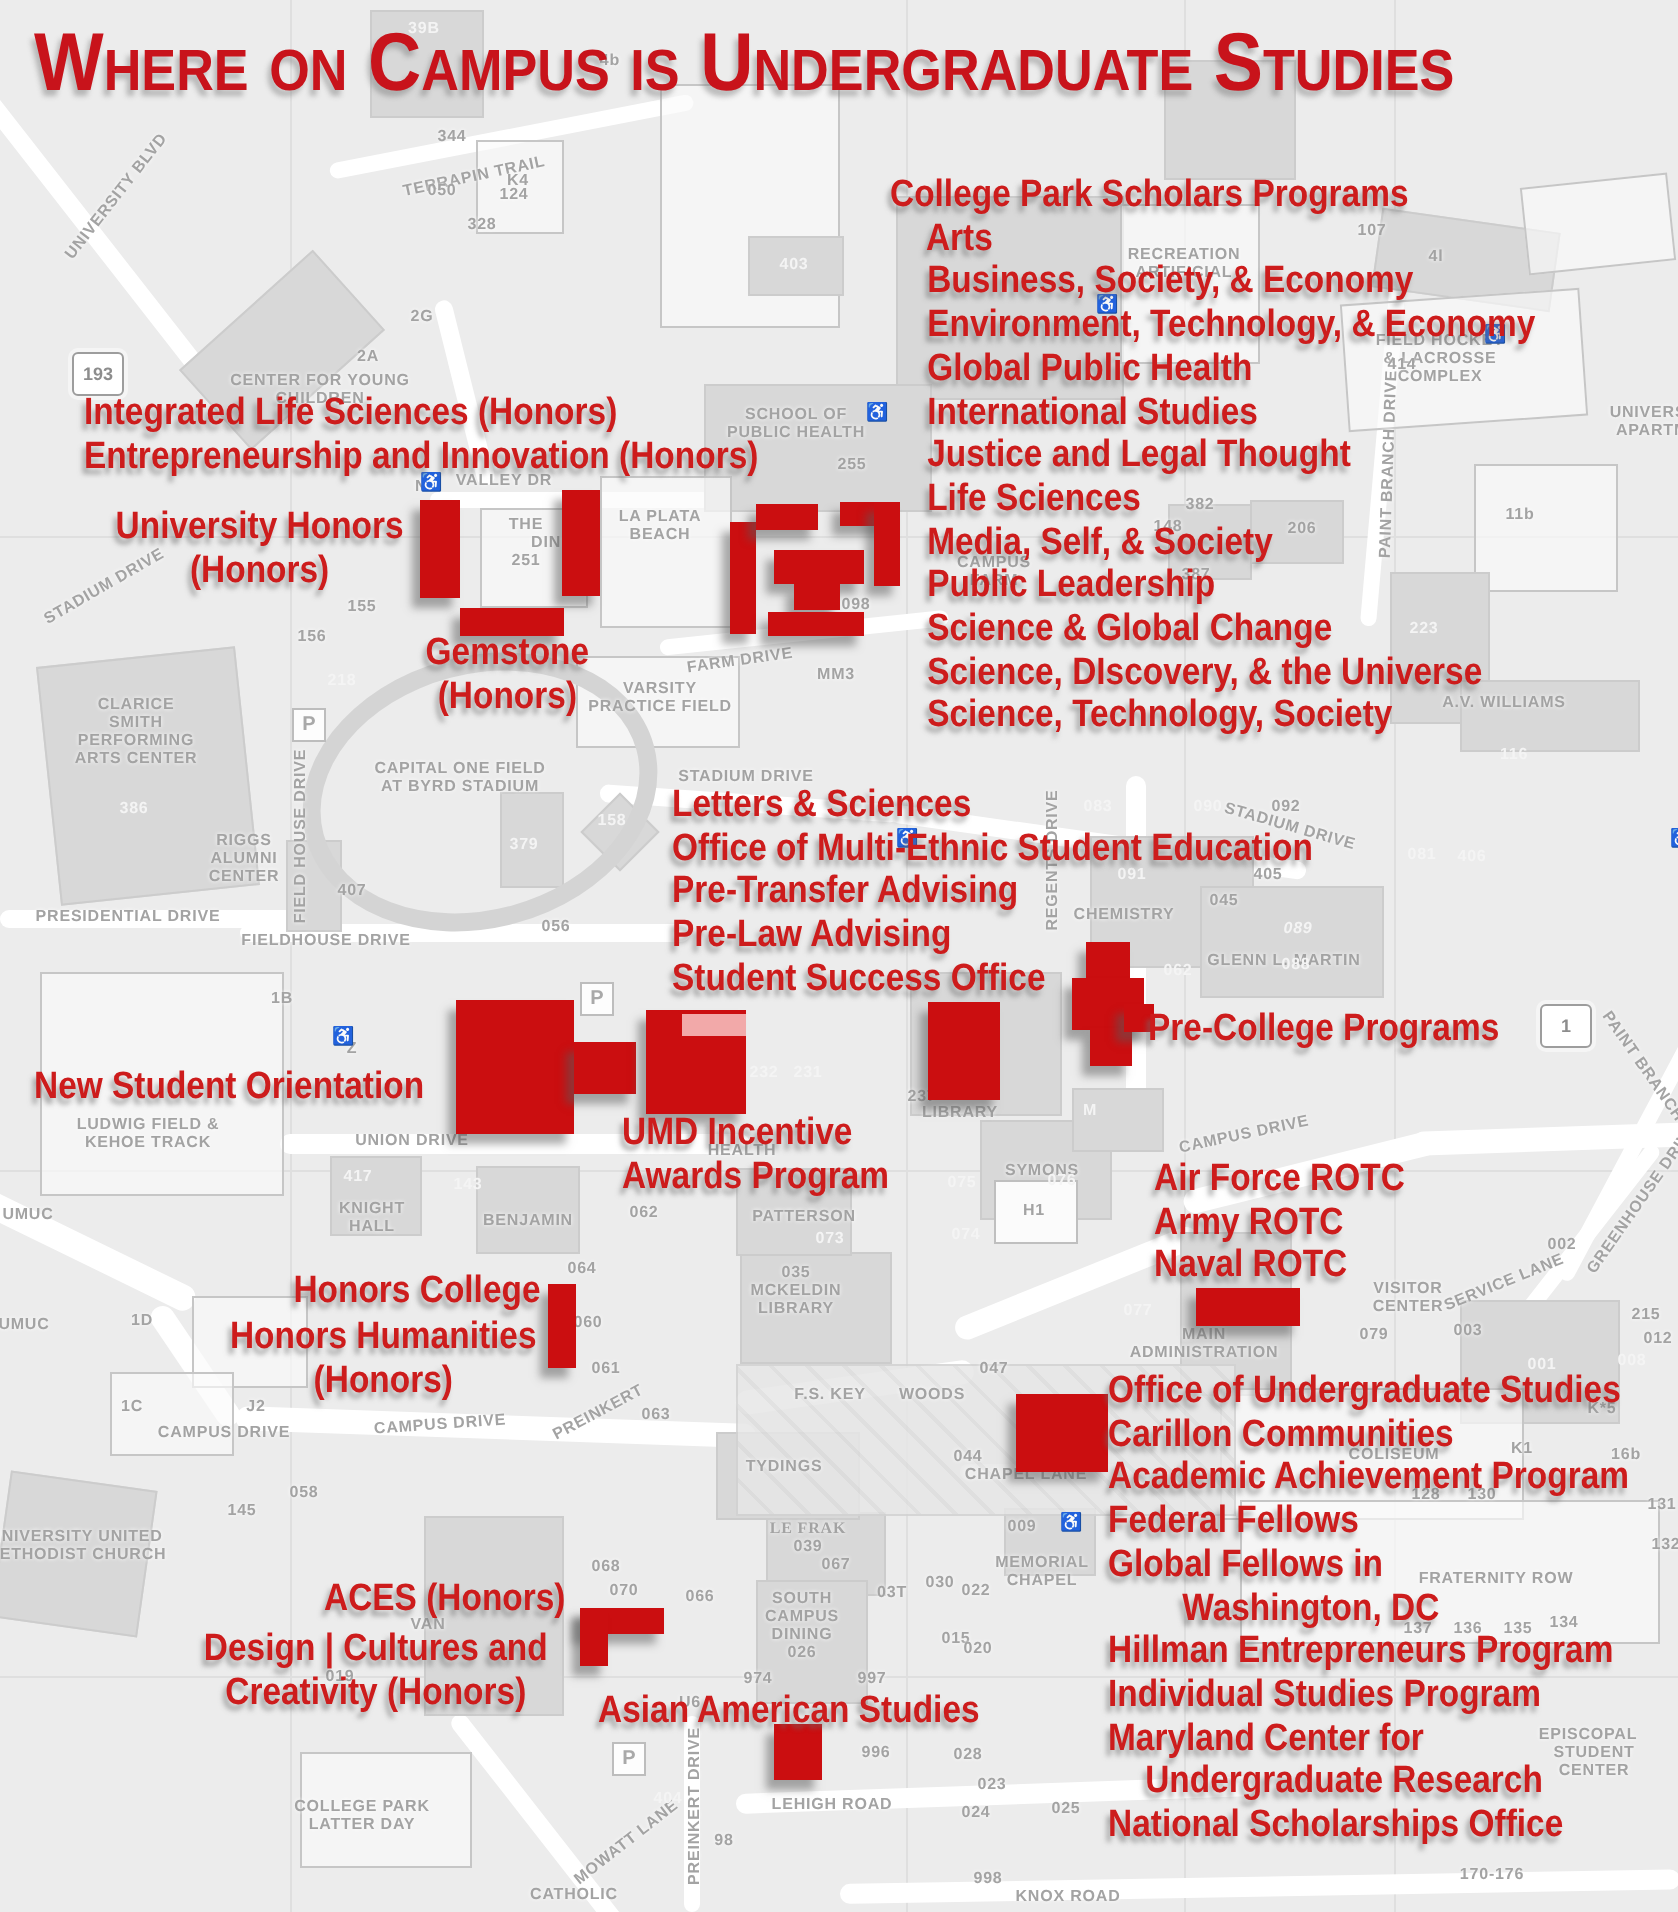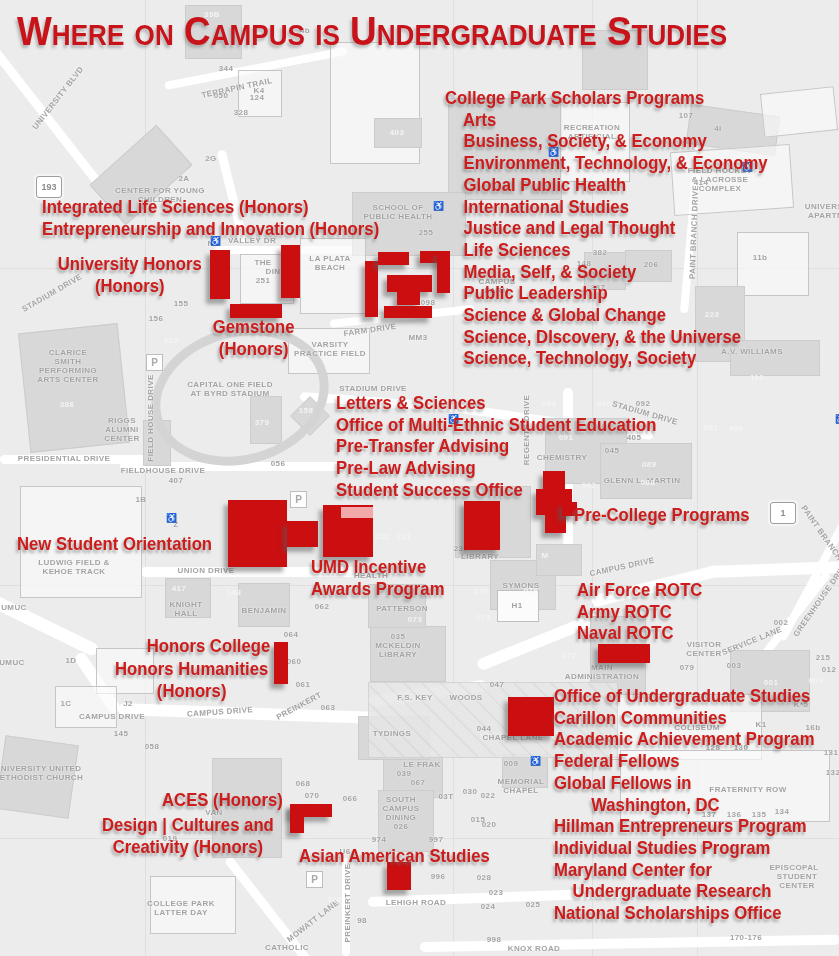--- a/index.html
+++ b/index.html
@@ -187,21 +187,21 @@
     <div class="glabel" style="left: 704px; top: 653px; transform: translate(-50%, -50%) rotate(0deg);">CENTER</div>
     <div class="glabel" style="left: 752px; top: 641px; transform: translate(-50%, -50%) rotate(-22deg);">SERVICE LANE</div>
     <div class="glabel" style="left: 821px; top: 599px; transform: translate(-50%, -50%) rotate(-55deg);">GREENHOUSE DRIVE</div>
     <div class="glabel" style="left: 415px; top: 697px; transform: translate(-50%, -50%) rotate(0deg);">F.S. KEY</div>
     <div class="glabel" style="left: 466px; top: 697px; transform: translate(-50%, -50%) rotate(0deg); text-align: right;">WOODS</div>
     <div class="glabel" style="left: 521px; top: 781px; transform: translate(-50%, -50%) rotate(0deg);">MEMORIAL</div>
     <div class="glabel" style="left: 521px; top: 790px; transform: translate(-50%, -50%) rotate(0deg);">CHAPEL</div>
     <div class="glabel" style="left: 513px; top: 737px; transform: translate(-50%, -50%) rotate(0deg);">CHAPEL LANE</div>
     <div class="glabel" style="left: 697px; top: 727px; transform: translate(-50%, -50%) rotate(0deg);">COLISEUM</div>
     <div class="glabel" style="left: 748px; top: 789px; transform: translate(-50%, -50%) rotate(0deg);">FRATERNITY ROW</div>
-    <div class="glabel" style="left: 422px; top: 764px; transform: translate(-50%, -50%) rotate(0deg);">LE FRAK</div>
+    <div class="glabel" style="left: 404px; top: 764px; transform: translate(-50%, -50%) rotate(0deg); font-family: Liberation Serif, serif;">LE FRAK</div>
     <div class="glabel" style="left: 404px; top: 773px; transform: translate(-50%, -50%) rotate(0deg);">039</div>
     <div class="glabel" style="left: 401px; top: 799px; transform: translate(-50%, -50%) rotate(0deg);">SOUTH</div>
     <div class="glabel" style="left: 401px; top: 808px; transform: translate(-50%, -50%) rotate(0deg);">CAMPUS</div>
     <div class="glabel" style="left: 401px; top: 817px; transform: translate(-50%, -50%) rotate(0deg);">DINING</div>
     <div class="glabel" style="left: 401px; top: 826px; transform: translate(-50%, -50%) rotate(0deg);">026</div>
     <div class="glabel" style="left: 794px; top: 867px; transform: translate(-50%, -50%) rotate(0deg);">EPISCOPAL</div>
     <div class="glabel" style="left: 797px; top: 876px; transform: translate(-50%, -50%) rotate(0deg);">STUDENT</div>
     <div class="glabel" style="left: 797px; top: 885px; transform: translate(-50%, -50%) rotate(0deg);">CENTER</div>
     <div class="glabel" style="left: 416px; top: 902px; transform: translate(-50%, -50%) rotate(0deg);">LEHIGH ROAD</div>
     <div class="glabel" style="left: 534px; top: 948px; transform: translate(-50%, -50%) rotate(0deg);">KNOX ROAD</div>
@@ -243,21 +243,21 @@
     <div class="glabel" style="left: 598px; top: 287px; transform: translate(-50%, -50%) rotate(0deg);">387</div>
     <div class="glabel" style="left: 426px; top: 232px; transform: translate(-50%, -50%) rotate(0deg);">255</div>
     <div class="glabel" style="left: 428px; top: 302px; transform: translate(-50%, -50%) rotate(0deg);">098</div>
     <div class="glabel" style="left: 181px; top: 303px; transform: translate(-50%, -50%) rotate(0deg);">155</div>
     <div class="glabel" style="left: 156px; top: 318px; transform: translate(-50%, -50%) rotate(0deg);">156</div>
     <div class="glabel w" style="left: 171px; top: 340px; transform: translate(-50%, -50%) rotate(0deg);">218</div>
     <div class="glabel w" style="left: 67px; top: 404px; transform: translate(-50%, -50%) rotate(0deg);">386</div>
     <div class="glabel w" style="left: 262px; top: 422px; transform: translate(-50%, -50%) rotate(0deg);">379</div>
     <div class="glabel w" style="left: 306px; top: 410px; transform: translate(-50%, -50%) rotate(0deg);">158</div>
     <div class="glabel" style="left: 278px; top: 463px; transform: translate(-50%, -50%) rotate(0deg);">056</div>
-    <div class="glabel" style="left: 176px; top: 445px; transform: translate(-50%, -50%) rotate(0deg); margin-top: 35px;">407</div>
+    <div class="glabel" style="left: 176px; top: 445px; transform: translate(-50%, -50%) rotate(0deg);">407</div>
     <div class="glabel" style="left: 141px; top: 499px; transform: translate(-50%, -50%) rotate(0deg);">1B</div>
     <div class="glabel" style="left: 176px; top: 524px; transform: translate(-50%, -50%) rotate(0deg);">Z</div>
     <div class="glabel w" style="left: 179px; top: 588px; transform: translate(-50%, -50%) rotate(0deg);">417</div>
     <div class="glabel w" style="left: 234px; top: 592px; transform: translate(-50%, -50%) rotate(0deg);">143</div>
     <div class="glabel" style="left: 322px; top: 606px; transform: translate(-50%, -50%) rotate(0deg);">062</div>
     <div class="glabel w" style="left: 382px; top: 536px; transform: translate(-50%, -50%) rotate(0deg);">232</div>
     <div class="glabel w" style="left: 404px; top: 536px; transform: translate(-50%, -50%) rotate(0deg);">231</div>
     <div class="glabel w" style="left: 711px; top: 427px; transform: translate(-50%, -50%) rotate(0deg);">081</div>
     <div class="glabel w" style="left: 736px; top: 428px; transform: translate(-50%, -50%) rotate(0deg);">406</div>
     <div class="glabel" style="left: 634px; top: 437px; transform: translate(-50%, -50%) rotate(0deg);">405</div>
@@ -310,21 +310,21 @@
     <div class="glabel" style="left: 438px; top: 876px; transform: translate(-50%, -50%) rotate(0deg);">996</div>
     <div class="glabel" style="left: 494px; top: 939px; transform: translate(-50%, -50%) rotate(0deg);">998</div>
     <div class="glabel" style="left: 496px; top: 892px; transform: translate(-50%, -50%) rotate(0deg);">023</div>
     <div class="glabel" style="left: 488px; top: 906px; transform: translate(-50%, -50%) rotate(0deg);">024</div>
     <div class="glabel" style="left: 533px; top: 904px; transform: translate(-50%, -50%) rotate(0deg);">025</div>
     <div class="glabel" style="left: 170px; top: 838px; transform: translate(-50%, -50%) rotate(0deg);">019</div>
     <div class="glabel" style="left: 489px; top: 824px; transform: translate(-50%, -50%) rotate(0deg);">020</div>
     <div class="glabel" style="left: 484px; top: 877px; transform: translate(-50%, -50%) rotate(0deg);">028</div>
     <div class="glabel" style="left: 746px; top: 937px; transform: translate(-50%, -50%) rotate(0deg);">170-176</div>
     <div class="glabel" style="left: 362px; top: 920px; transform: translate(-50%, -50%) rotate(0deg);">98</div>
-    <div class="glabel" style="left: 121px; top: 733px; transform: translate(-50%, -50%) rotate(0deg);">145</div>
+    <div class="glabel" style="left: 121px; top: 755px; transform: translate(-50%, -50%) rotate(0deg);">145</div>
     <div class="glabel" style="left: 152px; top: 746px; transform: translate(-50%, -50%) rotate(0deg);">058</div>
     <div class="glabel" style="left: 71px; top: 660px; transform: translate(-50%, -50%) rotate(0deg);">1D</div>
     <div class="glabel" style="left: 66px; top: 703px; transform: translate(-50%, -50%) rotate(0deg);">1C</div>
     <div class="glabel" style="left: 128px; top: 703px; transform: translate(-50%, -50%) rotate(0deg);">J2</div>
     <div class="glabel" style="left: 213px; top: 243px; transform: translate(-50%, -50%) rotate(0deg);">N9</div>
     <div class="glabel" style="left: 345px; top: 851px; transform: translate(-50%, -50%) rotate(0deg);">U6</div>
     <div class="glabel w" style="left: 334px; top: 899px; transform: translate(-50%, -50%) rotate(0deg);">404</div>
     <div class="glabel" style="left: 303px; top: 783px; transform: translate(-50%, -50%) rotate(0deg);">068</div>
     <div class="glabel" style="left: 312px; top: 795px; transform: translate(-50%, -50%) rotate(0deg);">070</div>
     <div class="glabel" style="left: 350px; top: 798px; transform: translate(-50%, -50%) rotate(0deg);">066</div>

